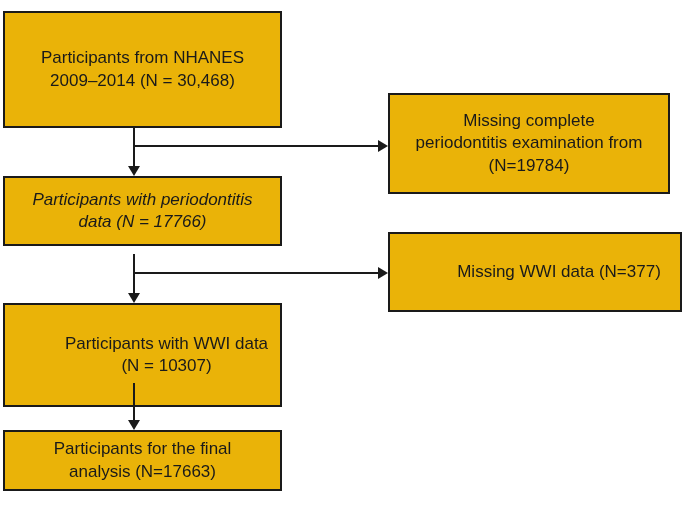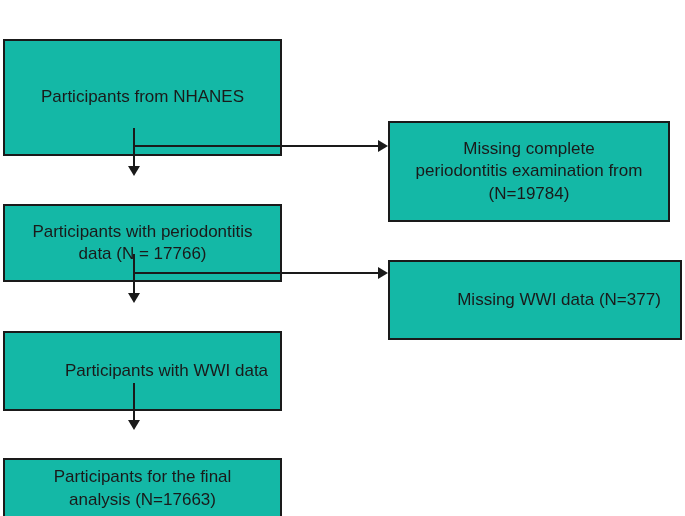--- a/index.html
+++ b/index.html
@@ -9,35 +9,34 @@
     width: 685px;
     height: 516px;
     background: #ffffff;
     font-family: "Liberation Sans", sans-serif;
     color: #1a1a1a;
     overflow: hidden;
   }
   .node {
     position: absolute;
     border: 2px solid #1a1a1a;
-    background: #14b8a6;
+    background: #eab308;
     display: flex;
     flex-direction: column;
     align-items: center;
     justify-content: center;
     text-align: center;
     font-size: 17px;
     line-height: 1.32;
-    margin-top: 28px;
   }
   .node .line { white-space: nowrap; }
   
   #box-nhanes      { left: 3px;   top: 11px;  width: 279px; height: 117px; }
-  #box-perio       { left: 3px;   top: 176px; width: 279px; height: 78px;  }
-  #box-wwi         { left: 3px;   top: 303px; width: 279px; height: 80px; padding-left: 48px;  }
+  #box-perio       { left: 3px;   top: 176px; width: 279px; height: 70px; font-style: italic;  }
+  #box-wwi         { left: 3px;   top: 303px; width: 279px; height: 104px; padding-left: 48px;  }
   #box-final       { left: 3px;   top: 430px; width: 279px; height: 61px;  }
   
   #box-missing-perio { left: 388px; top: 93px;  width: 282px; height: 101px; }
   #box-missing-wwi   { left: 388px; top: 232px; width: 294px; height: 80px; padding-left: 48px;  }
 
   .vline {
     position: absolute;
     width: 1.5px;
     background: #1a1a1a;
     left: 133px;
@@ -63,39 +62,41 @@
     border-left: 10px solid #1a1a1a;
   }
 </style>
 </head>
 <body>
 
 <div id="canvas">
 
   <div class="node" id="box-nhanes">
     <div class="line">Participants from NHANES</div>
+    <div class="line">2009–2014 (N = 30,468)</div>
   </div>
 
   <div class="node" id="box-missing-perio">
     <div class="line">Missing complete</div>
     <div class="line">periodontitis examination from</div>
     <div class="line">(N=19784)</div>
   </div>
 
   <div class="node" id="box-perio">
     <div class="line">Participants with periodontitis</div>
     <div class="line">data (N = 17766)</div>
   </div>
 
   <div class="node" id="box-missing-wwi">
     <div class="line">Missing WWI data (N=377)</div>
   </div>
 
   <div class="node" id="box-wwi">
     <div class="line">Participants with WWI data</div>
+    <div class="line">(N = 10307)</div>
   </div>
 
   <div class="node" id="box-final">
     <div class="line">Participants for the final</div>
     <div class="line">analysis (N=17663)</div>
   </div>
 
   <div class="vline" style="top:128px; height:41px;"></div>
   <div class="arrow-down" style="top:166px;"></div>
 

